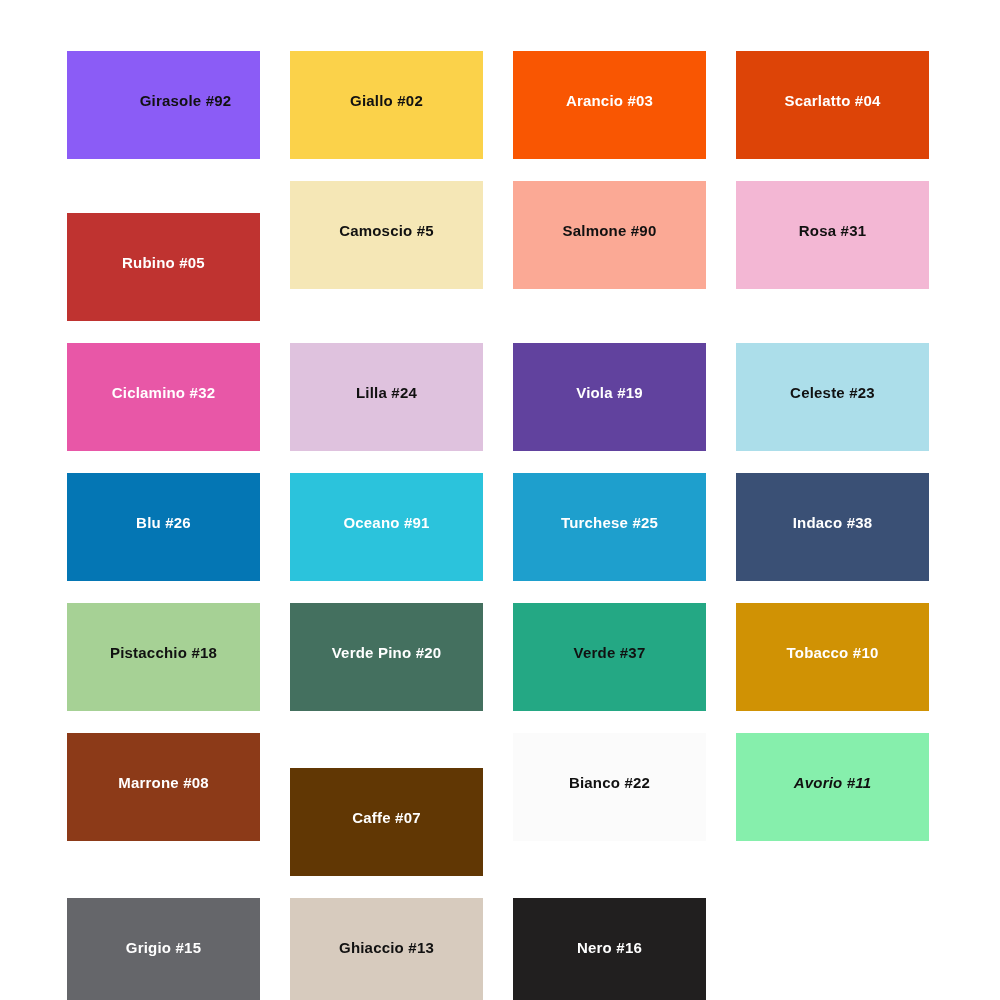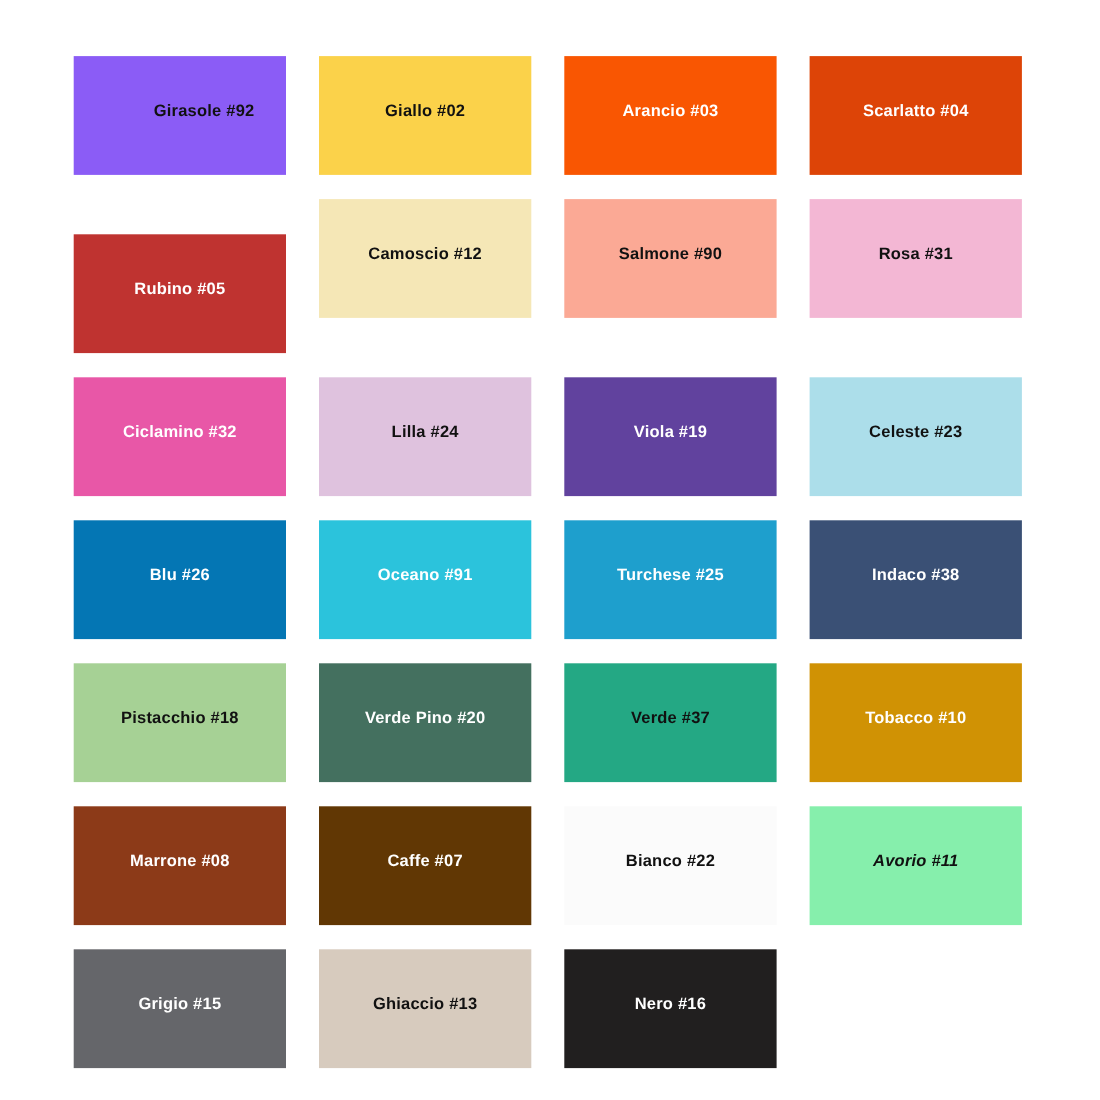--- a/index.html
+++ b/index.html
@@ -72,21 +72,21 @@
       <div class="swatch light-text" style="background-color: rgb(249, 86, 2);">
         <span class="swatch-label" style="color: rgb(255, 255, 255);">Arancio #03</span>
       </div>
       <div class="swatch light-text" style="background-color: rgb(221, 68, 7);">
         <span class="swatch-label" style="color: rgb(255, 255, 255);">Scarlatto #04</span>
       </div>
       <div class="swatch light-text" style="background-color: rgb(191, 51, 48); margin-top: 32px;">
         <span class="swatch-label" style="color: rgb(255, 255, 255);">Rubino #05</span>
       </div>
       <div class="swatch dark-text" style="background-color: rgb(245, 231, 182);">
-        <span class="swatch-label" style="color: rgb(17, 17, 17);">Camoscio #12</span>
+        <span class="swatch-label" style="color: rgb(17, 17, 17);">Camoscio #5</span>
       </div>
       <div class="swatch dark-text" style="background-color: rgb(251, 169, 149);">
         <span class="swatch-label" style="color: rgb(17, 17, 17);">Salmone #90</span>
       </div>
       <div class="swatch dark-text" style="background-color: rgb(243, 183, 212);">
         <span class="swatch-label" style="color: rgb(17, 17, 17);">Rosa #31</span>
       </div>
       <div class="swatch light-text" style="background-color: rgb(232, 87, 167);">
         <span class="swatch-label" style="color: rgb(255, 255, 255);">Ciclamino #32</span>
       </div>
@@ -119,21 +119,21 @@
       </div>
       <div class="swatch dark-text" style="background-color: rgb(36, 168, 132);">
         <span class="swatch-label" style="color: rgb(17, 17, 17);">Verde #37</span>
       </div>
       <div class="swatch light-text" style="background-color: rgb(208, 146, 4);">
         <span class="swatch-label" style="color: rgb(255, 255, 255);">Tobacco #10</span>
       </div>
       <div class="swatch light-text" style="background-color: rgb(140, 58, 24);">
         <span class="swatch-label" style="color: rgb(255, 255, 255);">Marrone #08</span>
       </div>
-      <div class="swatch light-text" style="background-color: rgb(97, 55, 4);">
+      <div class="swatch light-text" style="background-color: rgb(97, 55, 4); margin-top: 35px;">
         <span class="swatch-label" style="color: rgb(255, 255, 255);">Caffe #07</span>
       </div>
       <div class="swatch dark-text" style="background-color: rgb(251, 251, 251);">
         <span class="swatch-label" style="color: rgb(17, 17, 17);">Bianco #22</span>
       </div>
       <div class="swatch dark-text" style="background-color: #86efac; font-style: italic;">
         <span class="swatch-label" style="color: rgb(17, 17, 17);">Avorio #11</span>
       </div>
       <div class="swatch light-text" style="background-color: rgb(101, 102, 106);">
         <span class="swatch-label" style="color: rgb(255, 255, 255);">Grigio #15</span>

